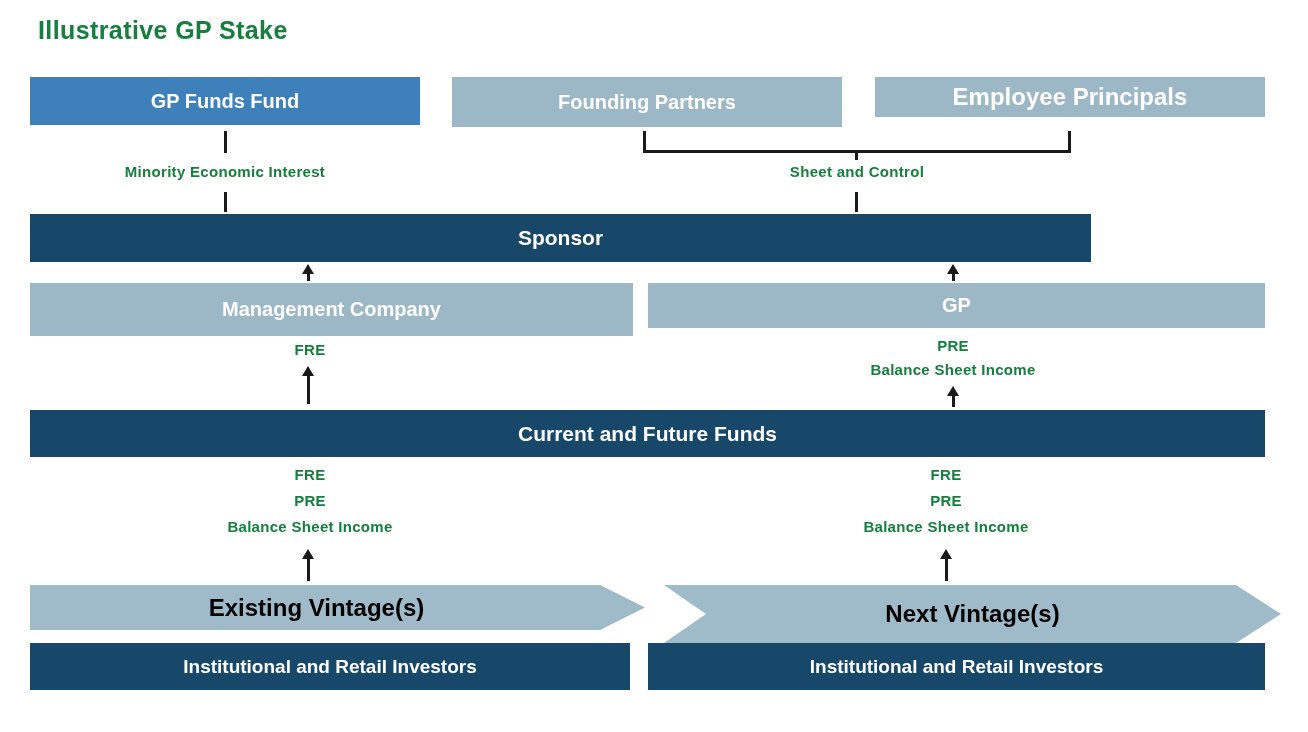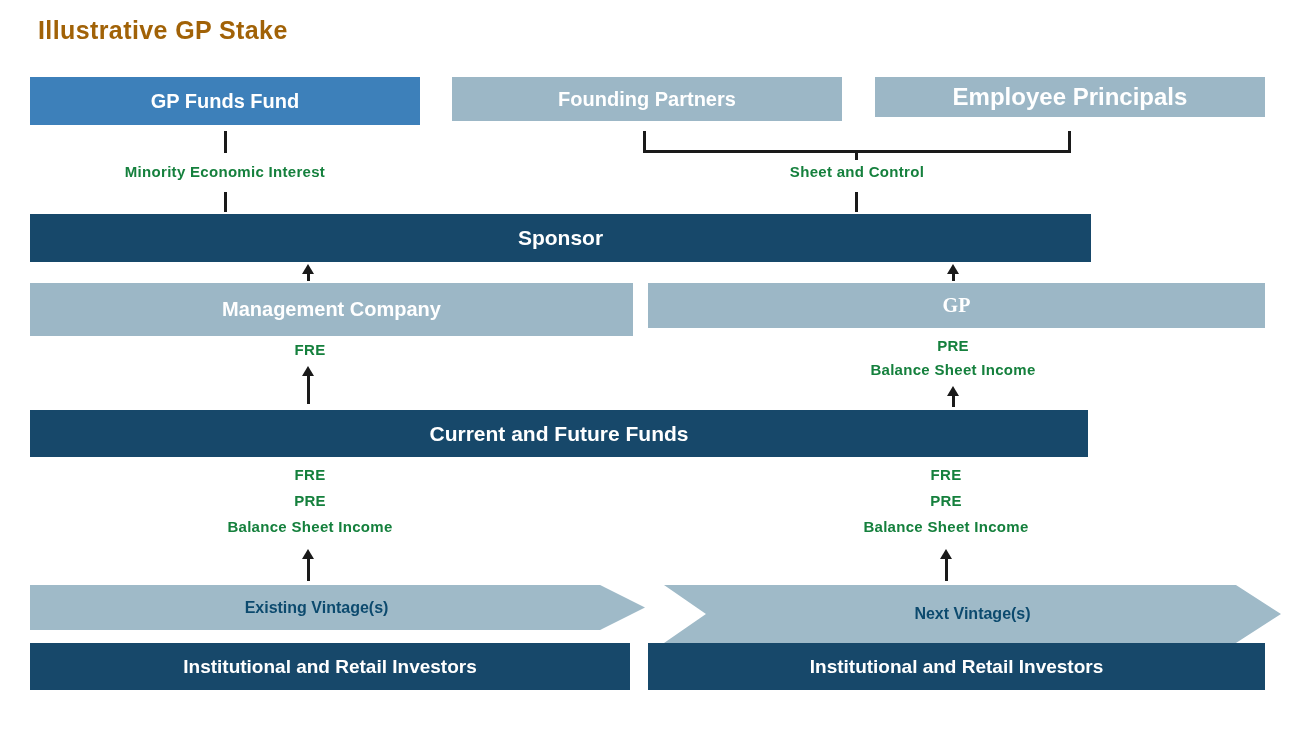--- a/index.html
+++ b/index.html
@@ -1,44 +1,44 @@
 <!DOCTYPE html>
 <html><head>
 <meta charset="utf-8">
 <style>
   html,body{margin:0;padding:0;background:#ffffff;}
   #canvas{
     position:relative;width:1308px;height:732px;background:#ffffff;
     font-family:"Liberation Sans",sans-serif;overflow:hidden;
   }
-  .title{position:absolute;font-weight:bold;font-size:25px;color:#a16207;letter-spacing:.4px;}
+  .title{position:absolute;font-weight:bold;font-size:25px;color:#15803d;letter-spacing:.4px;}
   .box{position:absolute;display:flex;align-items:center;justify-content:center;
        color:#ffffff;font-weight:bold;box-sizing:border-box;}
   .navy{background:#17486a;}
   .blue{background:#3d80ba;}
   .light{background:#9cb7c6;}
   .lbl{position:absolute;width:400px;text-align:center;font-weight:bold;
        font-size:15px;color:#15803d;letter-spacing:.3px;}
   .line{position:absolute;background:#1a1a1a;}
   .uarrow{position:absolute;width:14px;}
   .uarrow .head{width:0;height:0;border-left:6px solid transparent;
        border-right:6px solid transparent;border-bottom:10px solid #1a1a1a;margin:0 auto;}
   .uarrow .stem{width:3px;background:#1a1a1a;margin:-1px auto 0;}
   .vintage{position:absolute;display:flex;align-items:center;justify-content:center;
-       background:#9fbac8;color:#0c4a6e;font-weight:bold;font-size:16px;box-sizing:border-box;}
+       background:#9fbac8;color:#000000;font-weight:bold;font-size:24px;box-sizing:border-box;}
 </style>
 </head>
 <body>
 
 <div id="canvas">
 
   <div class="title" style="left:38px;top:16px;">Illustrative GP Stake</div>
 
   <div class="box blue" style="left:30px;top:77px;width:390px;height:48px;font-size:20px;">GP Funds Fund</div>
-  <div class="box light" style="left:452px;top:77px;width:390px;height:44px;font-size:20px;">Founding Partners</div>
+  <div class="box light" style="left:452px;top:77px;width:390px;height:50px;font-size:20px;">Founding Partners</div>
   <div class="box light" style="left:875px;top:77px;width:390px;height:40px;font-size:24px;">Employee Principals</div>
 
   <div class="line" style="left:224px;top:131px;width:3px;height:22px;"></div>
   <div class="lbl" style="left:25px;top:163px;">Minority Economic Interest</div>
   <div class="line" style="left:224px;top:192px;width:3px;height:20px;"></div>
 
   <div class="line" style="left:643px;top:131px;width:3px;height:21px;"></div>
   <div class="line" style="left:1068px;top:131px;width:3px;height:21px;"></div>
   <div class="line" style="left:643px;top:150px;width:428px;height:3px;"></div>
   <div class="line" style="left:855px;top:152px;width:3px;height:8px;"></div>
@@ -50,36 +50,36 @@
   <div class="uarrow" style="left:301px;top:264px;">
     <div class="head"></div>
       <div class="stem" style="height:8px;"></div>
   </div>
   <div class="uarrow" style="left:946px;top:264px;">
     <div class="head"></div>
       <div class="stem" style="height:8px;"></div>
   </div>
 
   <div class="box light" style="left:30px;top:283px;width:603px;height:53px;font-size:20px;">Management Company</div>
-  <div class="box light" style="left:648px;top:283px;width:617px;height:45px;font-size:20px;font-family:Liberation Serif, serif;">GP</div>
+  <div class="box light" style="left:648px;top:283px;width:617px;height:45px;font-size:20px;">GP</div>
 
   <div class="lbl" style="left:110px;top:341px;">FRE</div>
   <div class="uarrow" style="left:301px;top:366px;">
     <div class="head"></div>
       <div class="stem" style="height:29px;"></div>
   </div>
 
   <div class="lbl" style="left:753px;top:337px;">PRE</div>
   <div class="lbl" style="left:753px;top:361px;">Balance Sheet Income</div>
   <div class="uarrow" style="left:946px;top:386px;">
     <div class="head"></div>
       <div class="stem" style="height:12px;"></div>
   </div>
 
-  <div class="box navy" style="left:30px;top:410px;width:1058px;height:47px;font-size:21px;">Current and Future Funds</div>
+  <div class="box navy" style="left:30px;top:410px;width:1235px;height:47px;font-size:21px;">Current and Future Funds</div>
 
   <div class="lbl" style="left:110px;top:466px;">FRE</div>
   <div class="lbl" style="left:110px;top:492px;">PRE</div>
   <div class="lbl" style="left:110px;top:518px;">Balance Sheet Income</div>
   <div class="uarrow" style="left:301px;top:549px;">
     <div class="head"></div>
       <div class="stem" style="height:23px;"></div>
   </div>
 
   <div class="lbl" style="left:746px;top:466px;">FRE</div>

